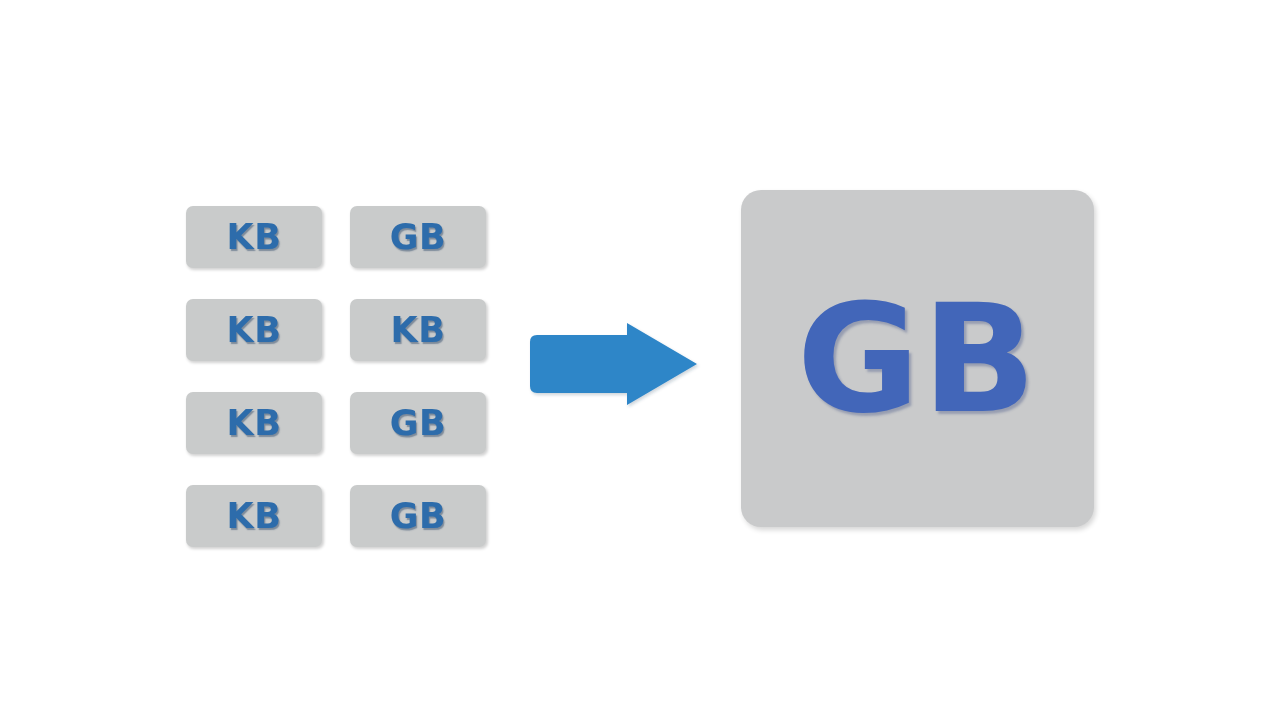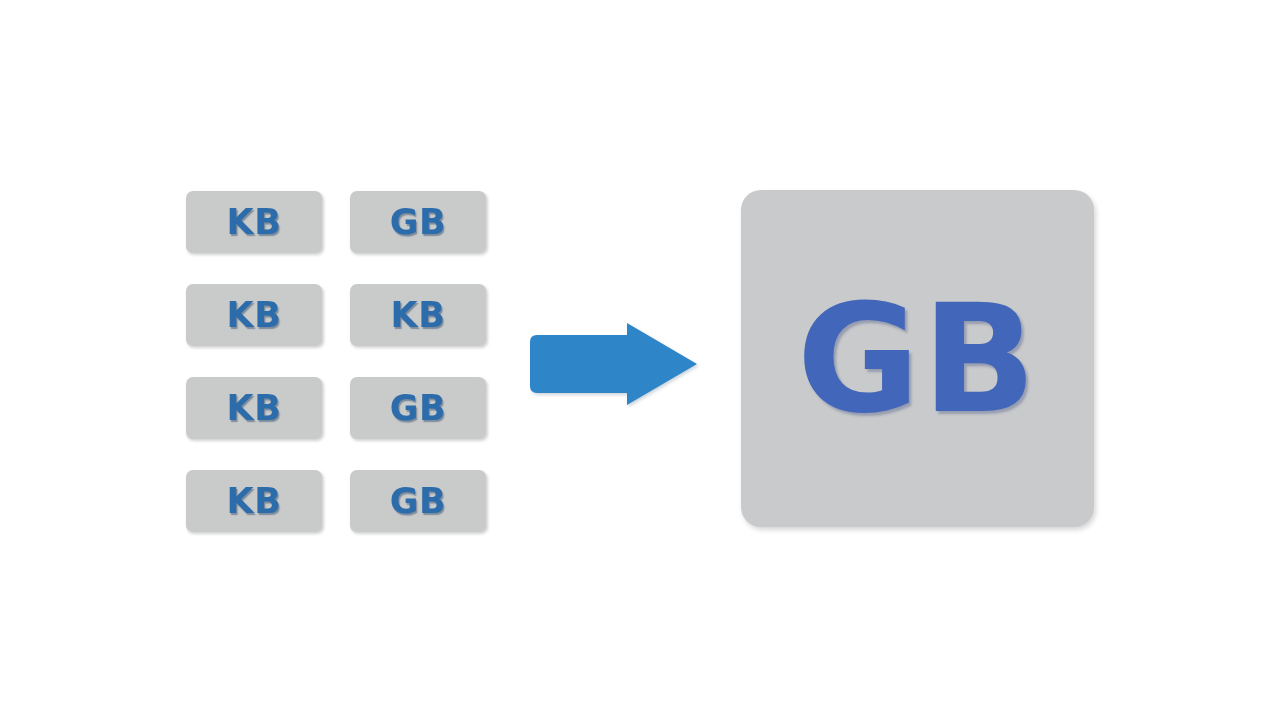--- a/index.html
+++ b/index.html
@@ -19,21 +19,21 @@
     position: relative;
     width: 1280px;
     height: 720px;
     background: #ffffff;
   }
 
   
   #source-grid {
     position: absolute;
     left: 186px;
-    top: 191px;
+    top: 206px;
     width: 300px;
     height: 337px;
     display: grid;
     grid-template-columns: 136px 136px;
     grid-template-rows: repeat(4, 62px);
     column-gap: 28px;
     row-gap: 31px;
   }
 
   .unit-tile {

